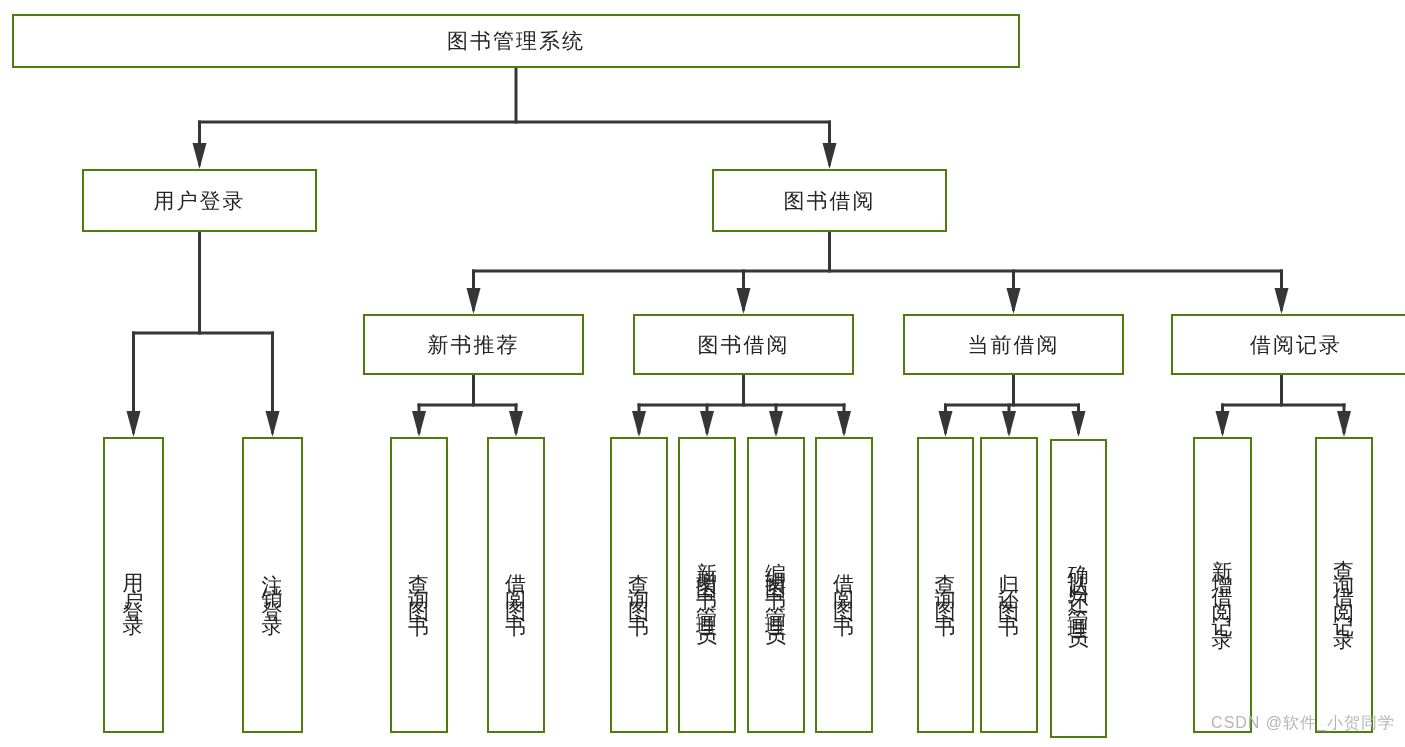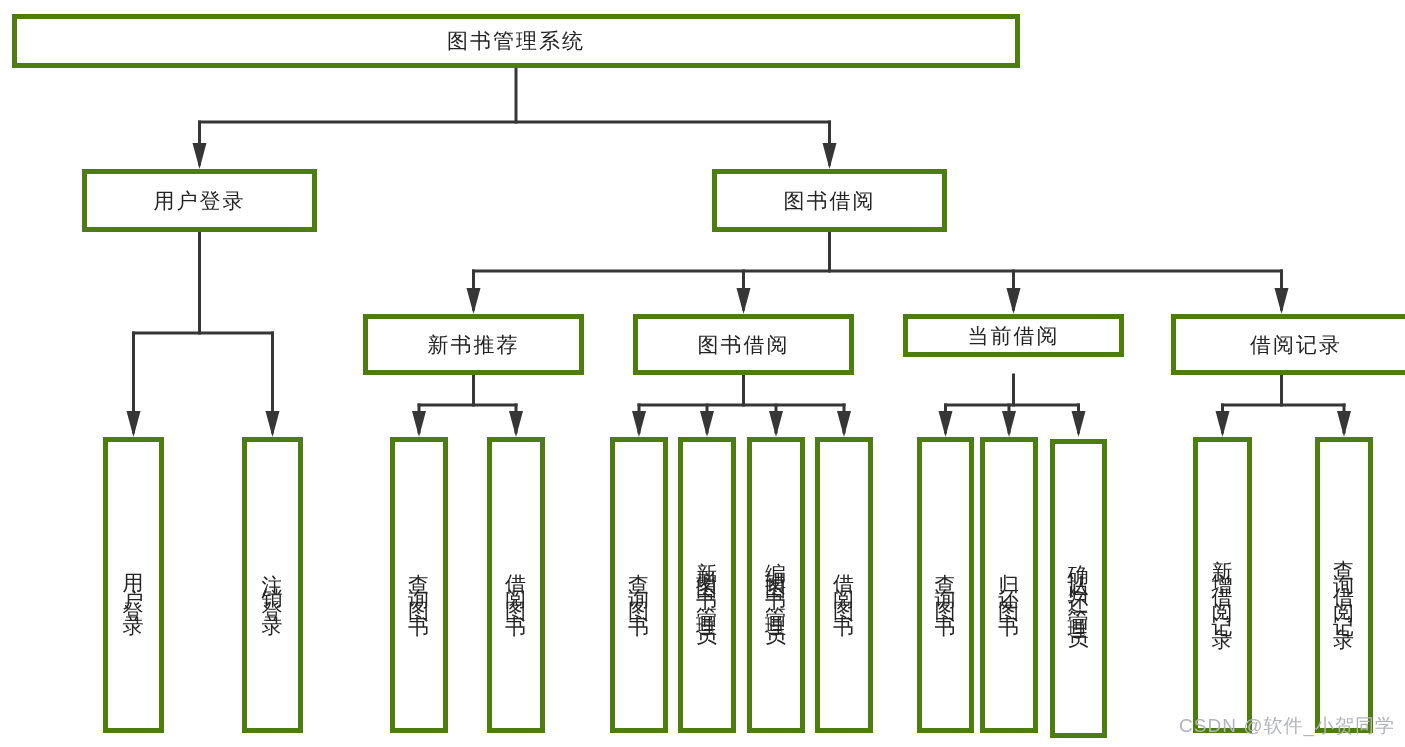--- a/index.html
+++ b/index.html
@@ -2,21 +2,21 @@
 <html><head>
 <meta charset="utf-8">
 <style>
   html,body{margin:0;padding:0;background:#ffffff;}
   body{font-family:"Liberation Sans","DejaVu Sans",sans-serif;}
   #canvas{position:relative;width:1405px;height:747px;background:#ffffff;overflow:hidden;}
   #connectors{position:absolute;left:0;top:0;width:1405px;height:747px;}
   .node{
     position:absolute;
     box-sizing:border-box;
-    border:5px solid #4d7c0f;
+    border:2px solid #4d7c0f;
     background:#ffffff;
     display:flex;
     align-items:center;
     justify-content:center;
     color:#242424;
   }
   .node.h span{
     font-size:21px;
     letter-spacing:2px;
     white-space:nowrap;
@@ -28,21 +28,21 @@
     letter-spacing:14px;
     line-height:1;
   }
   .node.v.long span{
     letter-spacing:9px;
   }
   #watermark{
     position:absolute;
     top:713px;
     right:10px;
-    font-size:19px;
+    font-size:16px;
     letter-spacing:1px;
     color:#b2b5b9;
     white-space:nowrap;
   }
 </style>
 </head>
 <body>
 
 <div id="canvas">
 
@@ -122,21 +122,21 @@
   <div class="node h" style="left:712px;top:169px;width:235px;height:63px">
     <span>图书借阅</span>
   </div>
 
   <div class="node h" style="left:633px;top:314px;width:221px;height:61px">
     <span>图书借阅</span>
   </div>
   <div class="node h" style="left:363px;top:314px;width:221px;height:61px">
     <span>新书推荐</span>
   </div>
-  <div class="node h" style="left:903px;top:314px;width:221px;height:43px">
+  <div class="node h" style="left:903px;top:314px;width:221px;height:61px">
     <span>当前借阅</span>
   </div>
   <div class="node h" style="left:1171px;top:314px;width:250px;height:61px">
     <span>借阅记录</span>
   </div>
 
   <div class="node v" style="left:103px;top:437px;width:61px;height:296px">
     <span>用户登录</span>
   </div>
   <div class="node v" style="left:242px;top:437px;width:61px;height:296px">

